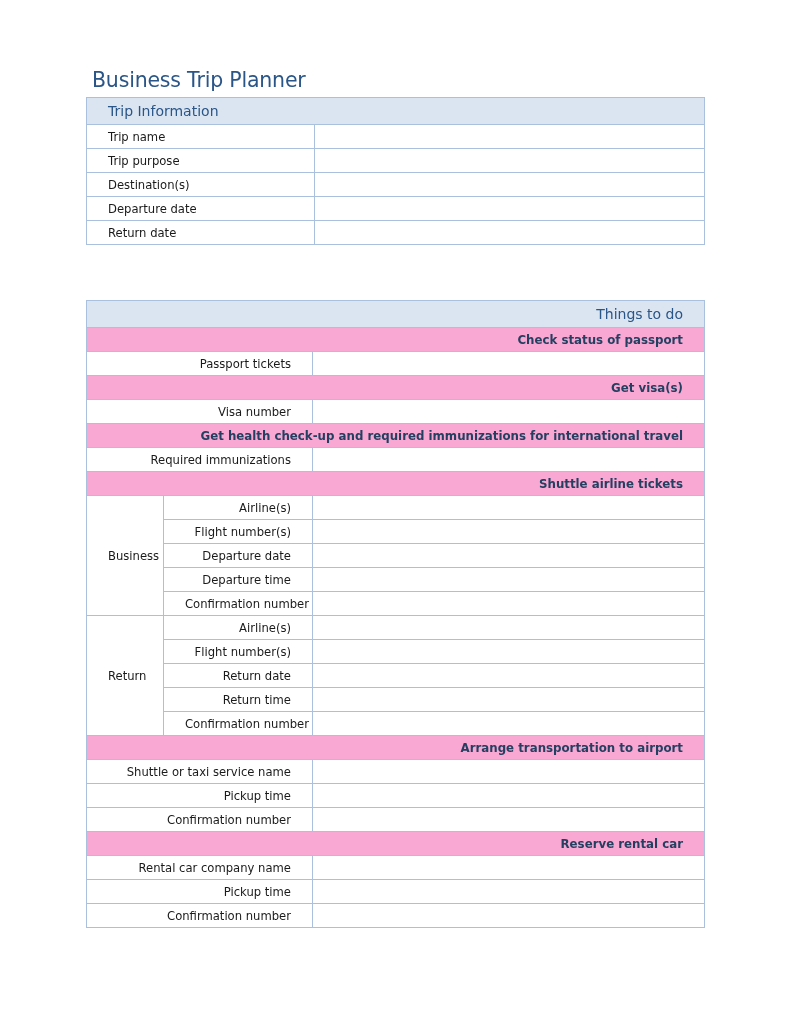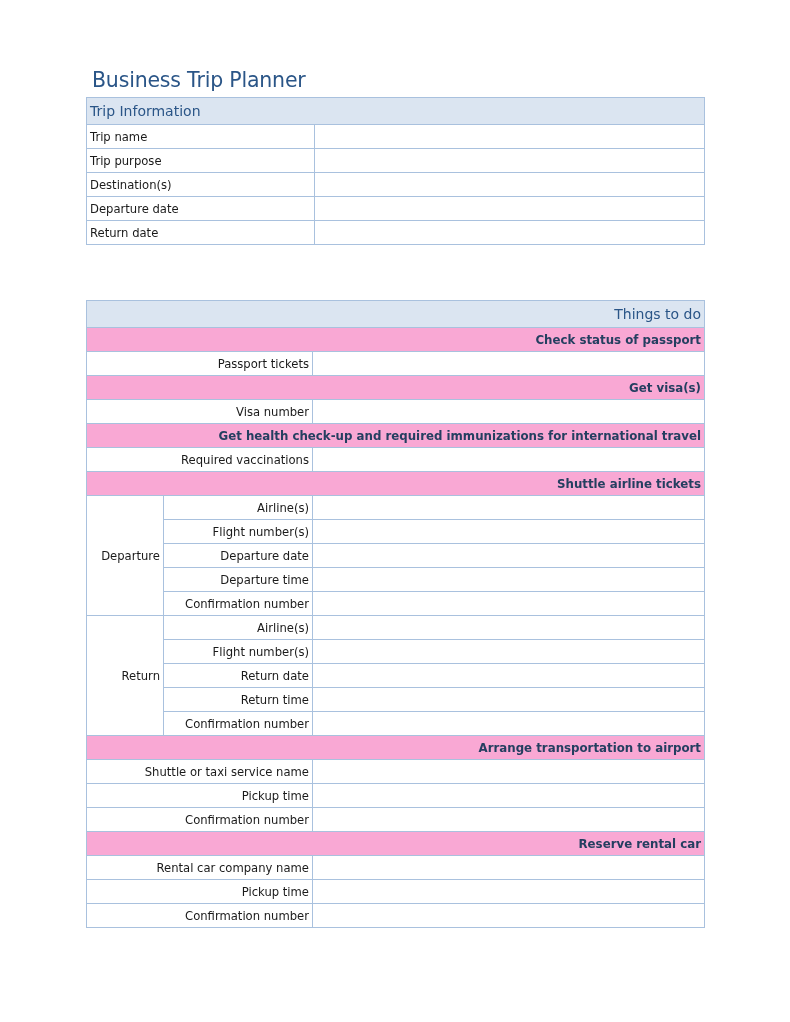--- a/index.html
+++ b/index.html
@@ -1,19 +1,19 @@
 <!DOCTYPE html>
 <html><head>
 <meta charset="utf-8">
 <style>
   html,body{margin:0;padding:0;background:#ffffff;}
   body{width:790px;height:1022px;position:relative;font-family:"DejaVu Sans","Liberation Sans",sans-serif;color:#1a1a1a;}
   .title{position:absolute;left:92px;top:68px;font-size:20.5px;color:#2a5587;letter-spacing:-0.2px;font-family:"DejaVu Sans",sans-serif;}
   table{position:absolute;left:86px;width:619px;border-collapse:collapse;table-layout:fixed;}
-  td{border:1px solid #a9c1de;font-size:11.6px;padding:0 3px;height:23px;vertical-align:middle;white-space:nowrap;overflow:hidden;}
+  td{border:1px solid #a9c1de;font-size:11.6px;padding:0 21px;height:23px;vertical-align:middle;white-space:nowrap;overflow:hidden;}
   .sec td{background:#dbe5f1;color:#2a5587;font-size:14px;height:26px;}
   .task td{background:#f9a8d4;color:#243f60;font-weight:bold;font-size:11.8px;}
   #t1{top:97px;}
   #t2{top:300px;text-align:right;}
   .val{background:#fff;}
 </style>
 </head>
 <body>
 
 <div class="title">Business Trip Planner</div>
@@ -74,29 +74,29 @@
       </tr>
   <tr>
         <td colspan="2">Visa number</td>
         <td class="val"></td>
       </tr>
 
   <tr class="task">
         <td colspan="3">Get health check-up and required immunizations for international travel</td>
       </tr>
   <tr>
-        <td colspan="2">Required vaccinations</td>
+        <td colspan="2">Required immunizations</td>
         <td class="val"></td>
       </tr>
 
   <tr class="task">
         <td colspan="3">Shuttle airline tickets</td>
       </tr>
   <tr>
-    <td rowspan="5">Departure</td>
+    <td rowspan="5">Business</td>
     <td>Airline(s)</td>
     <td class="val"></td>
   </tr>
   <tr>
         <td>Flight number(s)</td>
         <td class="val"></td>
       </tr>
   <tr>
         <td>Departure date</td>
         <td class="val"></td>

